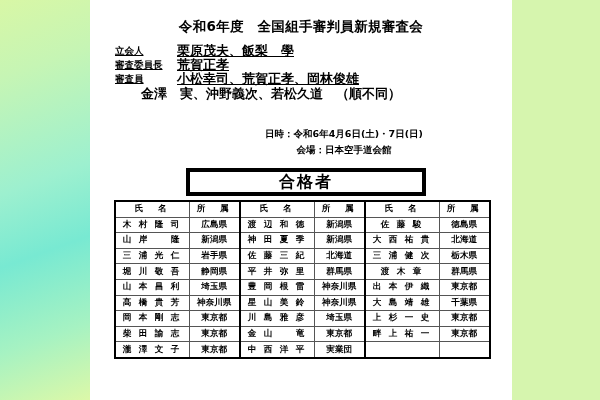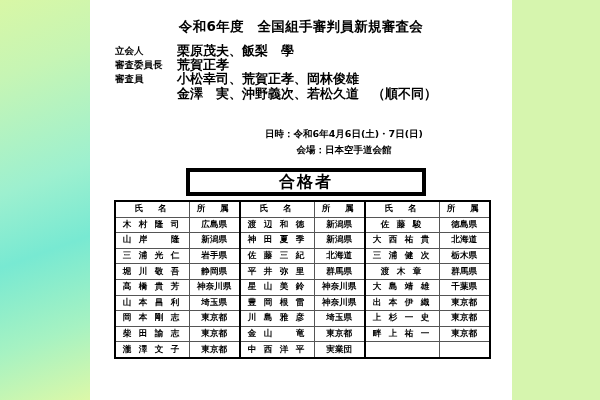--- a/index.html
+++ b/index.html
@@ -24,24 +24,24 @@
   
   .doc{position:absolute;left:90px;top:0;width:422px;height:400px;background:#fff;}
 
   .title{
     position:absolute;left:0;top:18px;width:422px;
     text-align:center;font-size:13.5px;font-weight:bold;color:#000;
     letter-spacing:.3px;white-space:nowrap;
   }
 
   .meta{position:absolute;left:25px;top:44px;width:380px;}
-  .meta-row{display:flex;align-items:flex-start;height:14px;line-height:14px;}
+  .meta-row{display:flex;align-items:flex-start;height:14px;line-height:14px;text-decoration:underline;}
   .meta-label{width:62px;flex:0 0 62px;font-size:9.5px;font-weight:bold;color:#000;}
   .meta-value{font-size:13px;font-weight:bold;color:#000;white-space:nowrap;}
-  .meta-cont{margin-left:62px;height:14px;line-height:14px;}
+  .meta-cont{margin-left:26px;height:14px;line-height:14px;}
 
   .info{position:absolute;right:18px;top:126px;width:300px;text-align:center;}
   .info-line{font-size:9.5px;font-weight:bold;color:#000;line-height:16px;white-space:nowrap;}
 
   .pass-box{
     position:absolute;left:96px;top:168px;width:234px;height:22px;
     border:3px solid #000;background:#fff;
     display:flex;align-items:center;justify-content:center;
     box-shadow:0 0 0 1px #000 inset;
   }
@@ -152,36 +152,36 @@
             </tr>
             <tr>
               <td class="name-cell">堀 川 敬 吾</td>
               <td>静岡県</td>
               <td class="name-cell sep-left">平 井 弥 里</td>
               <td>群馬県</td>
               <td class="name-cell sep-left">渡 木 章</td>
               <td>群馬県</td>
             </tr>
             <tr>
+              <td class="name-cell">山 本 昌 利</td>
+              <td>埼玉県</td>
+              <td class="name-cell sep-left">豊 岡 根 雷</td>
+              <td>神奈川県</td>
+              <td class="name-cell sep-left">出 本 伊 織</td>
+              <td>東京都</td>
+            </tr>
+            <tr>
               <td class="name-cell">髙 橋 貴 芳</td>
               <td>神奈川県</td>
               <td class="name-cell sep-left">星 山 美 鈴</td>
               <td>神奈川県</td>
               <td class="name-cell sep-left">大 島 靖 雄</td>
               <td>千葉県</td>
             </tr>
             <tr>
-              <td class="name-cell">山 本 昌 利</td>
-              <td>埼玉県</td>
-              <td class="name-cell sep-left">豊 岡 根 雷</td>
-              <td>神奈川県</td>
-              <td class="name-cell sep-left">出 本 伊 織</td>
-              <td>東京都</td>
-            </tr>
-            <tr>
               <td class="name-cell">岡 本 剛 志</td>
               <td>東京都</td>
               <td class="name-cell sep-left">川 島 雅 彦</td>
               <td>埼玉県</td>
               <td class="name-cell sep-left">上 杉 一 史</td>
               <td>東京都</td>
             </tr>
             <tr>
               <td class="name-cell">柴 田 諭 志</td>
               <td>東京都</td>

